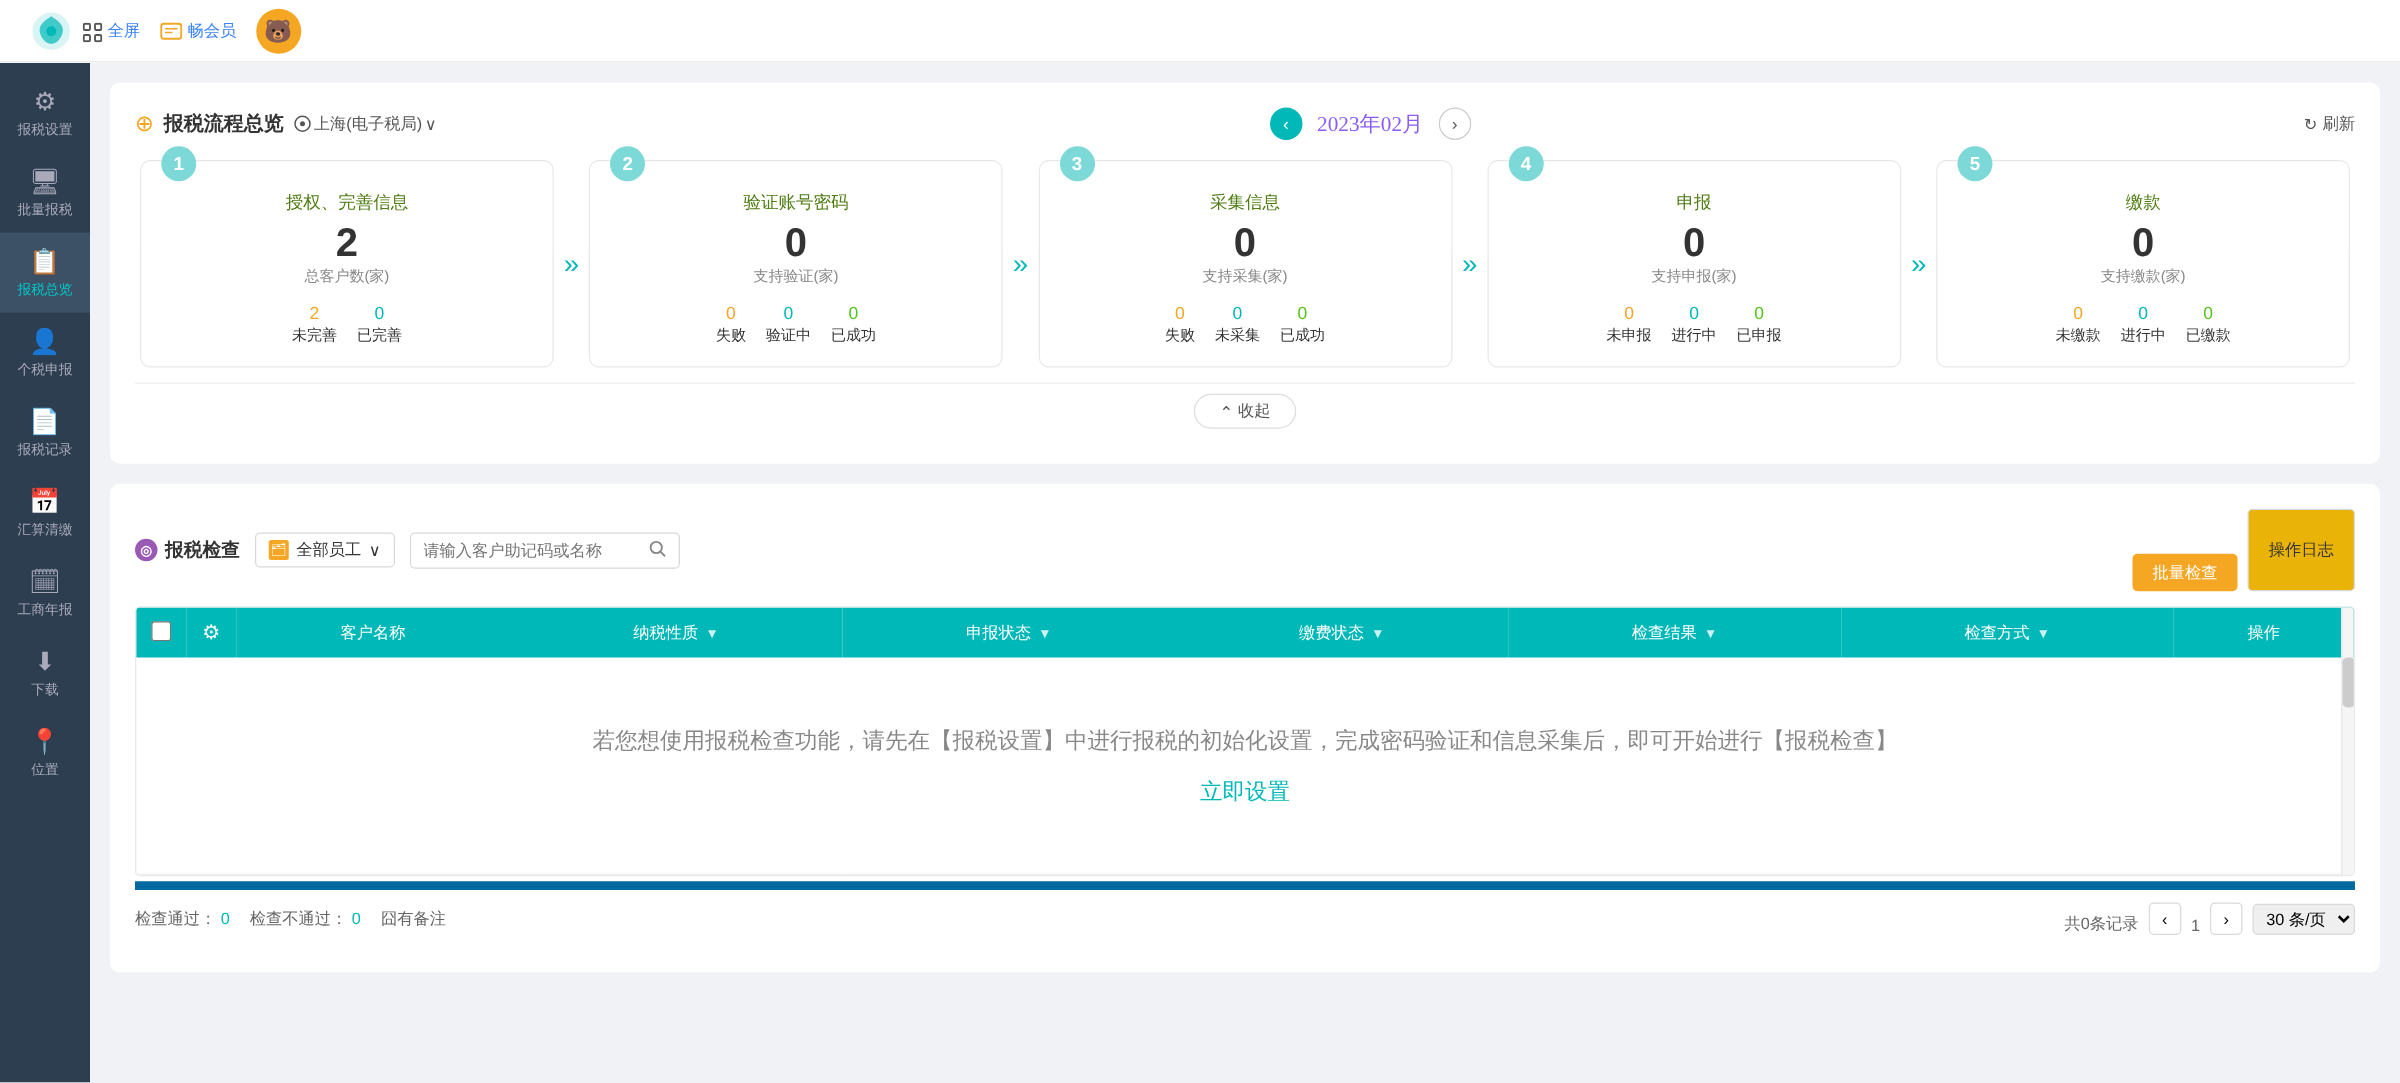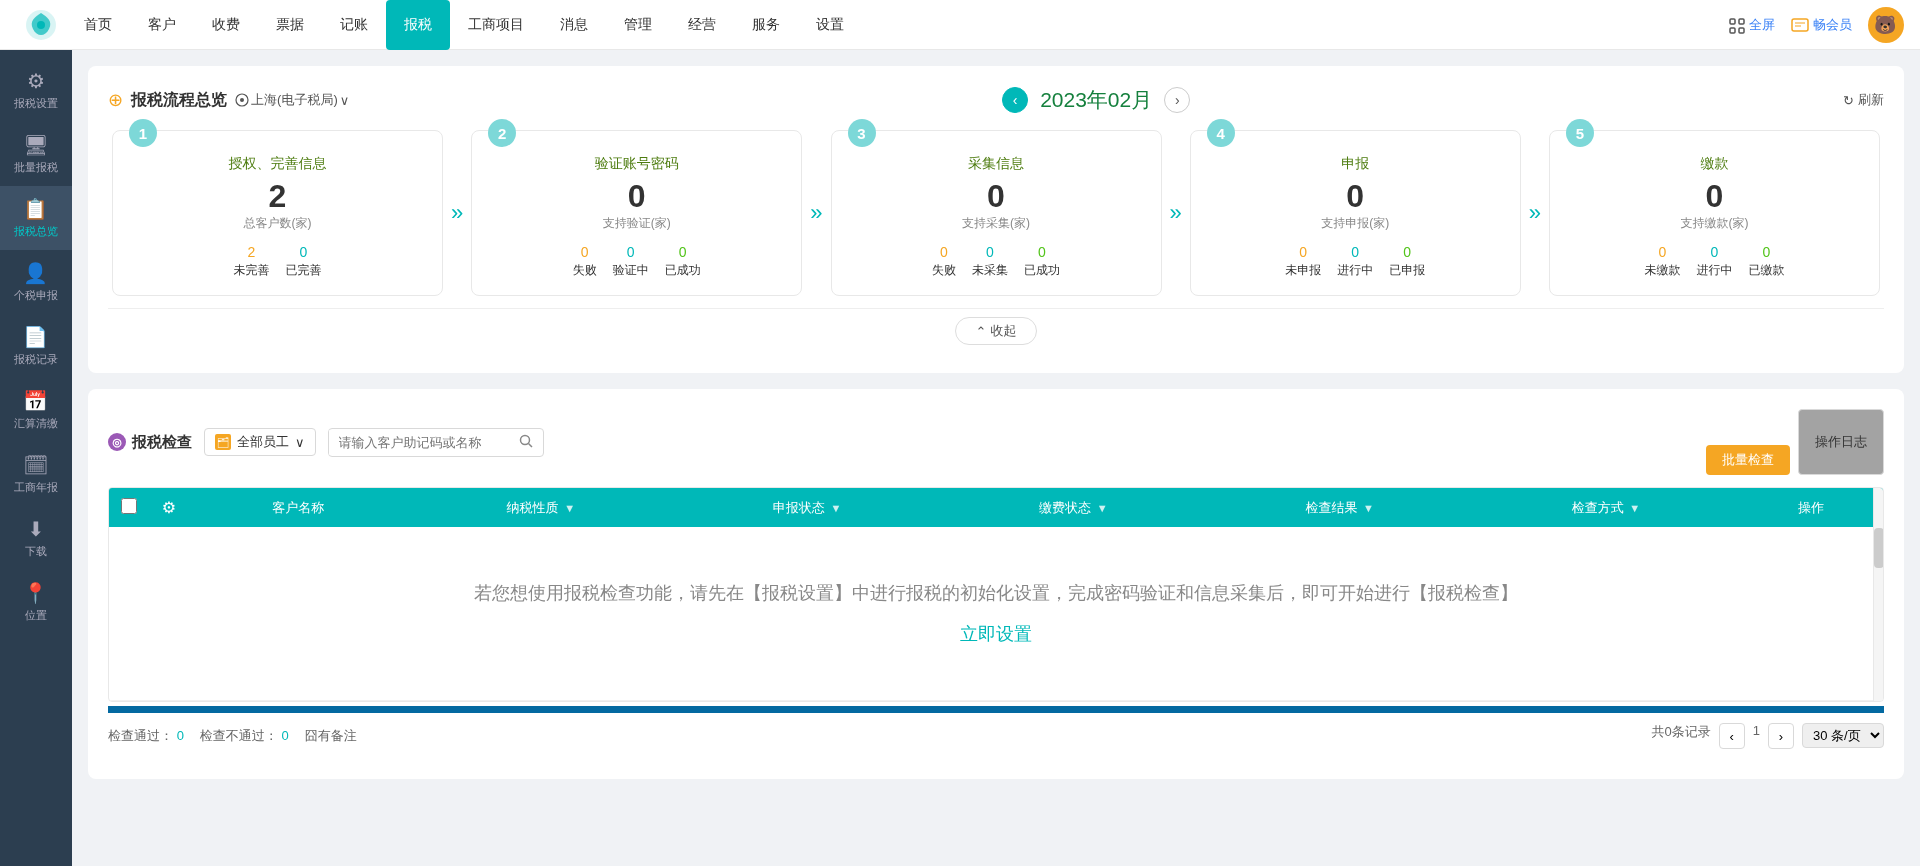--- a/index.html
+++ b/index.html
@@ -45,21 +45,21 @@
     
     .section-card { background: #fff; border-radius: 8px; padding: 20px; margin-bottom: 16px; }
 
     
     .section-header { display: flex; align-items: center; gap: 8px; margin-bottom: 16px; }
     .section-title { font-size: 16px; font-weight: bold; color: #333; }
     .section-sub { font-size: 13px; color: #555; display: flex; align-items: center; gap: 2px; }
     .date-nav { display: flex; align-items: center; gap: 12px; margin-left: auto; }
     .date-nav-btn { background: none; border: 1px solid #ccc; border-radius: 50%; width: 26px; height: 26px; cursor: pointer; display: flex; align-items: center; justify-content: center; color: #555; font-size: 14px; }
     .date-nav-btn.active { background: #00b8b8; color: #fff; border-color: #00b8b8; }
-    .date-label { font-size: 21px; font-weight: 500; color: #15803d; }
+    .date-label { font-size: 17px; font-weight: 500; color: #8b5cf6; font-family: Liberation Serif, serif; }
     .refresh-btn { margin-left: auto; background: none; border: none; cursor: pointer; color: #555; font-size: 13px; display: flex; align-items: center; gap: 4px; }
 
     
     .flow-steps { display: flex; align-items: stretch; gap: 0; }
     .flow-step {
       flex: 1; background: #fff; border: 1px solid #e8e8e8; border-radius: 8px; padding: 16px;
       display: flex; flex-direction: column; align-items: center; position: relative; margin: 0 4px;
     }
     .step-num-badge {
       position: absolute; top: -12px; left: 16px;
@@ -89,72 +89,58 @@
     .check-title-icon { width: 18px; height: 18px; background: #9b59b6; border-radius: 50%; color: #fff; font-size: 11px; display: flex; align-items: center; justify-content: center; }
     .employee-selector {
       border: 1px solid #d9d9d9; border-radius: 4px; padding: 4px 10px; display: flex; align-items: center; gap: 6px; cursor: pointer; background: #fff; font-size: 13px;
     }
     .employee-selector .emp-icon { width: 16px; height: 16px; background: #f5a623; border-radius: 2px; color: #fff; font-size: 10px; display: flex; align-items: center; justify-content: center; }
     .search-box { display: flex; align-items: center; border: 1px solid #d9d9d9; border-radius: 4px; overflow: hidden; }
     .search-box input { border: none; outline: none; padding: 5px 10px; font-size: 13px; width: 180px; }
     .search-box button { background: none; border: none; padding: 5px 10px; cursor: pointer; color: #555; }
     .check-actions { margin-left: auto; display: flex; gap: 8px; }
     .btn-batch { background: #f5a623; color: #fff; border: none; border-radius: 4px; padding: 6px 16px; cursor: pointer; font-size: 13px; margin-top: 36px; }
-    .btn-log { background: #a3a3a3; color: #333; border: 1px solid #d9d9d9; border-radius: 4px; padding: 6px 16px; cursor: pointer; font-size: 13px; }
+    .btn-log { background: #eab308; color: #333; border: 1px solid #d9d9d9; border-radius: 4px; padding: 6px 16px; cursor: pointer; font-size: 13px; }
 
     
     .data-table { width: 100%; border-collapse: collapse; }
     .data-table thead tr { background: #00b8b8; color: #fff; }
     .data-table thead th { padding: 10px 12px; text-align: center; font-weight: 500; font-size: 13px; white-space: nowrap; }
     .data-table thead th:first-child { width: 40px; }
     .data-table thead th:nth-child(2) { width: 40px; }
     .data-table tbody tr { border-bottom: 1px solid #f0f0f0; }
     .data-table tbody td { padding: 10px 12px; text-align: center; font-size: 13px; }
     .table-checkbox { width: 16px; height: 16px; cursor: pointer; }
     .table-settings { font-size: 16px; color: #fff; cursor: pointer; }
     .filter-icon { font-size: 11px; margin-left: 2px; color: rgba(255,255,255,0.8); }
     .empty-hint { padding: 40px 0; text-align: center; color: #888; font-size: 18px; line-height: 1.8; }
     .empty-link { color: #00b8b8; cursor: pointer; text-decoration: none; }
 
     
     .table-footer { display: flex; align-items: center; padding: 10px 0; font-size: 13px; color: #666; gap: 16px; border-top: 7px solid #0369a1; margin-top: 4px; }
     .footer-stat a { color: #00b8b8; cursor: pointer; }
-    .footer-right { margin-left: auto; display: flex; align-items: flex-start; gap: 8px; }
+    .footer-right { margin-left: auto; display: flex; align-items: flex-end; gap: 8px; }
     .pagination-btn { background: none; border: 1px solid #d9d9d9; border-radius: 4px; width: 26px; height: 26px; cursor: pointer; display: flex; align-items: center; justify-content: center; font-size: 13px; }
     .pagination-page { font-size: 13px; }
     .per-page-select { border: 1px solid #d9d9d9; border-radius: 4px; padding: 3px 6px; font-size: 13px; cursor: pointer; }
 
     
     ::-webkit-scrollbar { width: 6px; height: 6px; }
     ::-webkit-scrollbar-thumb { background: #ccc; border-radius: 3px; }
   </style>
 </head>
 <body>
 
 <div class="top-nav">
   <div class="top-nav-logo">
     <svg viewBox="0 0 32 32" fill="none" xmlns="http://www.w3.org/2000/svg">
       <circle cx="16" cy="16" r="15" fill="#00b8b8" opacity="0.15"></circle>
       <path d="M16 4 C10 8, 4 12, 8 20 C12 28, 20 28, 24 20 C28 12, 22 8, 16 4Z" fill="#00b8b8" opacity="0.7"></path>
       <circle cx="16" cy="16" r="4" fill="#00b8b8"></circle>
     </svg>
-  </div>
-  <div class="top-nav-items">
-    <div class="nav-item">首页</div>
-    <div class="nav-item">客户</div>
-    <div class="nav-item">收费</div>
-    <div class="nav-item">票据</div>
-    <div class="nav-item">记账</div>
-    <div class="nav-item active">报税</div>
-    <div class="nav-item">工商项目</div>
-    <div class="nav-item">消息</div>
-    <div class="nav-item">管理</div>
-    <div class="nav-item">经营</div>
-    <div class="nav-item">服务</div>
-    <div class="nav-item">设置</div>
   </div>
   <div class="top-nav-right">
     <div class="fullscreen-btn">
       <svg width="16" height="16" viewBox="0 0 16 16" fill="none">
           <rect x="1" y="1" width="5" height="5" rx="1" stroke="#555" stroke-width="1.5" fill="none"></rect>
           <rect x="10" y="1" width="5" height="5" rx="1" stroke="#555" stroke-width="1.5" fill="none"></rect>
           <rect x="1" y="10" width="5" height="5" rx="1" stroke="#555" stroke-width="1.5" fill="none"></rect>
           <rect x="10" y="10" width="5" height="5" rx="1" stroke="#555" stroke-width="1.5" fill="none"></rect>
         </svg>
       <span>全屏</span>

